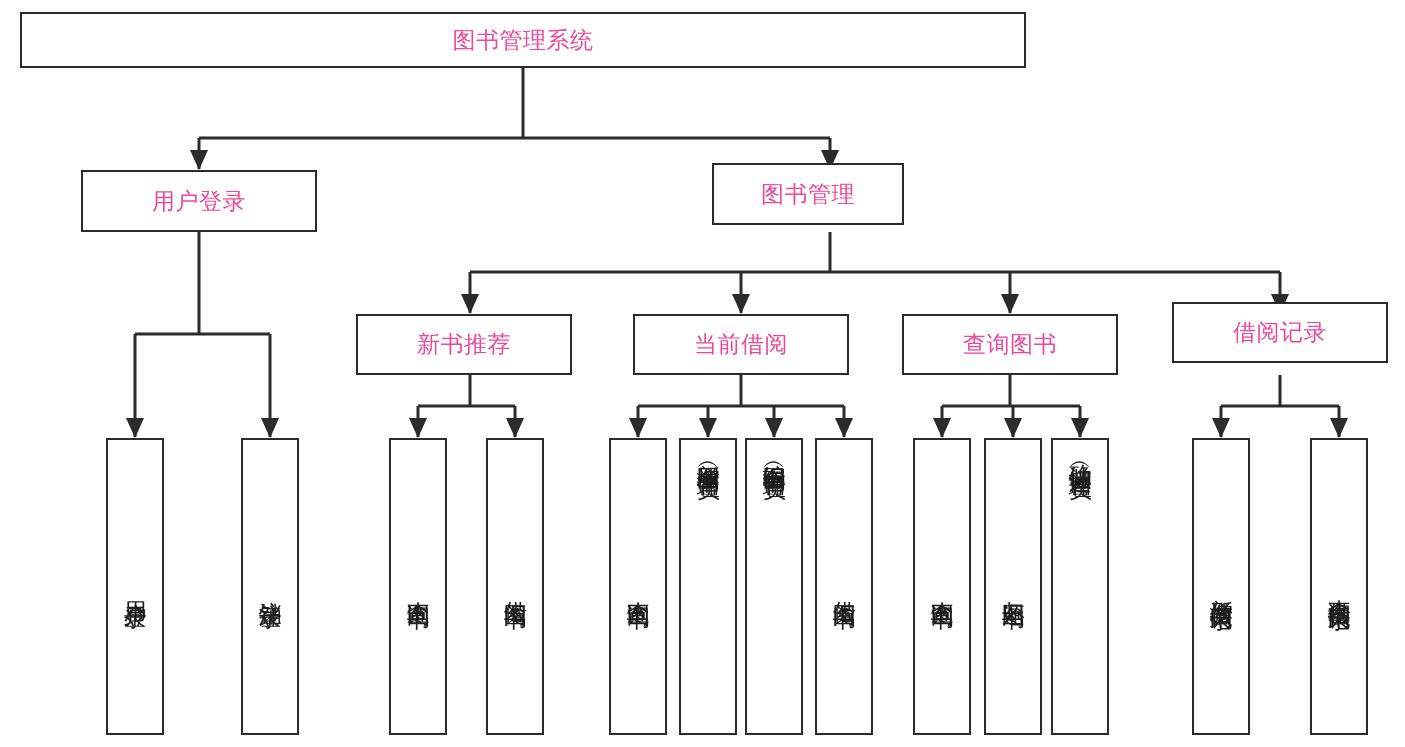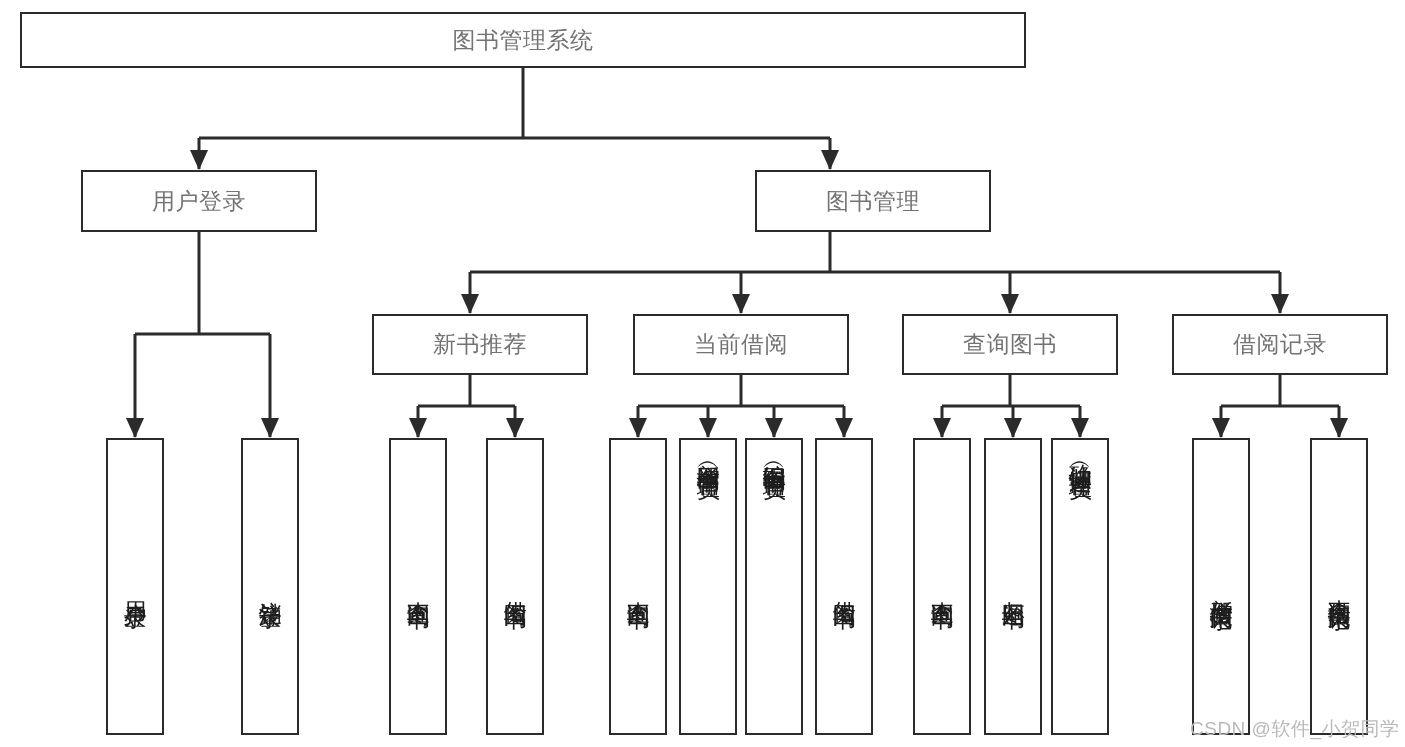--- a/index.html
+++ b/index.html
@@ -30,21 +30,21 @@
     position: absolute;
     box-sizing: border-box;
     background: #ffffff;
     border: 2px solid #2b2b2b;
     display: flex;
     align-items: center;
     justify-content: center;
     overflow: hidden;
   }
   .node-label-h {
-    color: #737373;
+    color: #ec4899;
     font-size: 23px;
     line-height: 1.15;
     letter-spacing: 0.5px;
     white-space: nowrap;
     text-align: center;
   }
   .node-box.leaf {
     align-items: center;
     justify-content: center;
     padding: 6px 0 6px 0;
@@ -131,33 +131,33 @@
       <path d="M 1330 418 L 1348 418 L 1339 438 Z" fill="#2b2b2b"></path>
     </svg>
 
   <div id="node-layer">
       <div class="node-box" style="left: 20px; top: 12px; width: 1006px; height: 56px;">
         <span class="node-label-h">图书管理系统</span>
       </div>
       <div class="node-box" style="left: 81px; top: 170px; width: 236px; height: 62px;">
         <span class="node-label-h">用户登录</span>
       </div>
-      <div class="node-box" style="left: 712px; top: 170px; width: 236px; height: 62px; margin-left: 43px;">
+      <div class="node-box" style="left: 712px; top: 163px; width: 192px; height: 62px;">
         <span class="node-label-h">图书管理</span>
       </div>
-      <div class="node-box" style="left: 372px; top: 314px; width: 216px; height: 61px;">
+      <div class="node-box" style="left: 356px; top: 314px; width: 216px; height: 61px;">
         <span class="node-label-h">新书推荐</span>
       </div>
       <div class="node-box" style="left: 633px; top: 314px; width: 216px; height: 61px;">
         <span class="node-label-h">当前借阅</span>
       </div>
       <div class="node-box" style="left: 902px; top: 314px; width: 216px; height: 61px;">
         <span class="node-label-h">查询图书</span>
       </div>
-      <div class="node-box" style="left: 1172px; top: 314px; width: 216px; height: 61px;">
+      <div class="node-box" style="left: 1172px; top: 302px; width: 216px; height: 61px;">
         <span class="node-label-h">借阅记录</span>
       </div>
       <div class="node-box leaf" style="left: 106px; top: 438px; width: 58px; height: 297px;">
         <span class="node-label-v">用户登录</span>
       </div>
       <div class="node-box leaf" style="left: 241px; top: 438px; width: 58px; height: 297px;">
         <span class="node-label-v">注销登录</span>
       </div>
       <div class="node-box leaf" style="left: 389px; top: 438px; width: 58px; height: 297px;">
         <span class="node-label-v">查询图书</span>
@@ -187,15 +187,14 @@
         <span class="node-label-v">确认归还（管理员）</span>
       </div>
       <div class="node-box leaf" style="left: 1192px; top: 438px; width: 58px; height: 297px;">
         <span class="node-label-v">新增借阅记录</span>
       </div>
       <div class="node-box leaf" style="left: 1310px; top: 438px; width: 58px; height: 297px;">
         <span class="node-label-v">查询借阅记录</span>
       </div>
     </div>
 
-  <div class="watermark" style="left: 1190px; top: 716px; color: rgb(185, 185, 185);">CSDN @软件_小贺同学</div>
 
 </div>
 
 </body></html>

